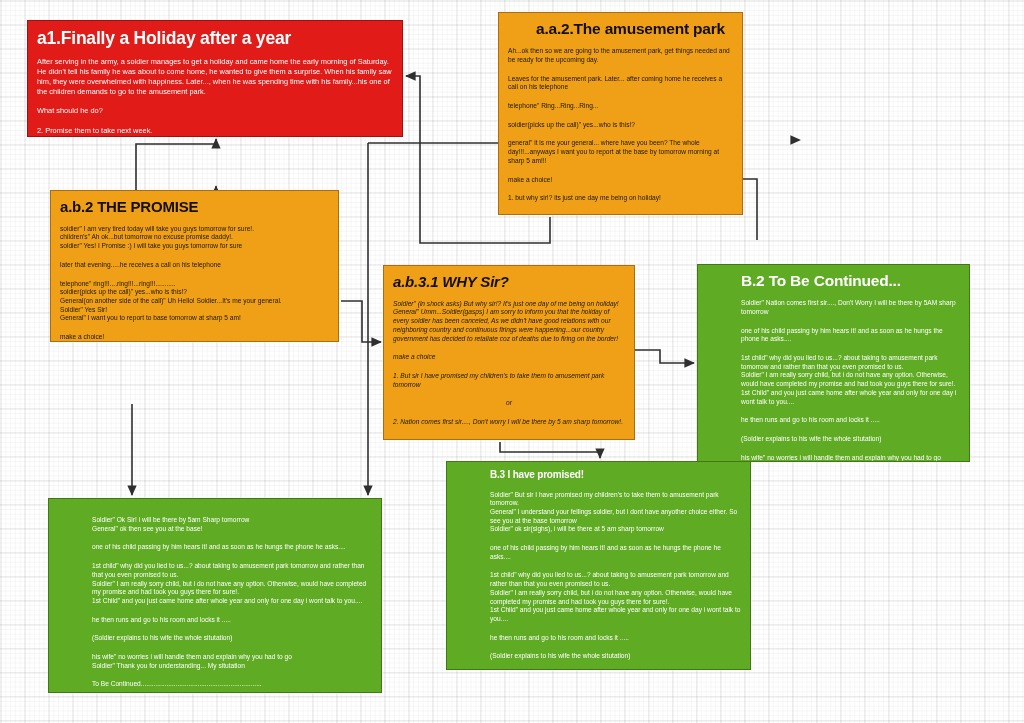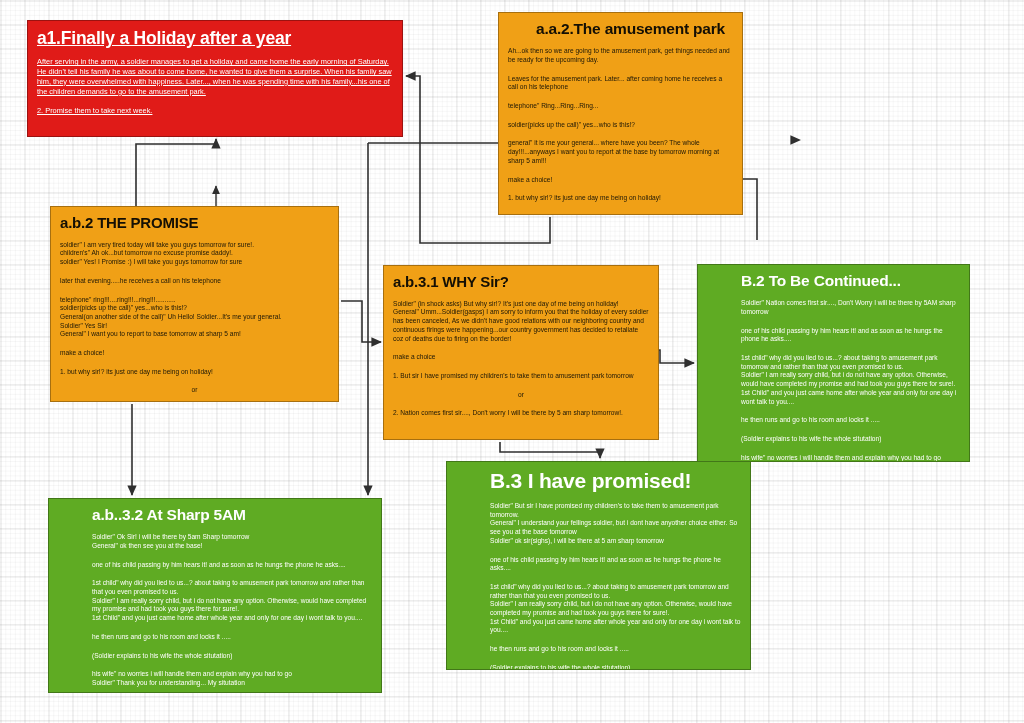--- a/index.html
+++ b/index.html
@@ -46,28 +46,28 @@
   .n-red .title { color:#ffffff; font-size:17px; }
   .n-red .body { color:#ffffff; font-size:7.3px; }
 
   
   .n-orange { background:#f0a016; color:#1a1407; }
   .n-orange .title { color:#140f04; font-size:15px; }
   .n-orange .body { color:#1d1707; font-size:6.6px; }
 
   
   .n-green { background:#5fab23; color:#ffffff;padding-left:43px; }
-  .n-green .title { color:#ffffff; font-size:21px; }
+  .n-green .title { color:#ffffff; font-size:10px; }
   .n-green .body { color:#ffffff; font-size:6.6px; }
 
   
-  #node-a1       { left:27px;  top:20px;  width:376px;  height:117px;text-decoration:underline; }
+  #node-a1       { left:27px;  top:20px;  width:376px;  height:117px; }
   #node-aa2      { left:498px; top:12px;  width:245px;  height:203px; }
-  #node-ab2      { left:50px;  top:206px; width:289px;  height:196px; }
-  #node-ab31     { left:383px; top:265px; width:276px;  height:175px; }
+  #node-ab2      { left:50px;  top:190px; width:289px;  height:152px; }
+  #node-ab31     { left:383px; top:265px; width:252px;  height:175px;font-style:italic; }
   #node-b2       { left:697px; top:264px; width:273px;  height:198px; }
   #node-b3       { left:446px; top:461px; width:305px;  height:209px; }
   #node-ab32     { left:48px;  top:498px; width:334px;  height:195px; }
 
   #node-a1 .title { font-size:17.5px; margin-bottom:10px; }
   #node-a1 .body  { font-size:7.4px; }
   #node-aa2 .title{ font-size:15.5px;margin-left:28px; }
   #node-ab32 .title{ font-size:15.5px; }
   #node-b2 .title { font-size:15.5px; }
 </style>
@@ -104,20 +104,21 @@
       <path d="M500,442 L500,452 L600,452 L600,458"></path>
 
       <path d="M743,179 L757,179 L757,240" marker-end="none"></path>
     </g>
   </svg>
 
   <div class="node n-red" id="node-a1">
     <div class="title">a1.Finally a Holiday after a year</div>
     <div class="body">
         <p>After serving in the army, a soldier manages to get a holiday and came home the early morning of Saturday. He didn't tell his family he was about to come home, he wanted to give them a surprise. When his family saw him, they were overwhelmed with happiness. Later..., when he was spending time with his family...his one of the children demands to go to the amusement park.</p>
+        <p>What should he do?</p>
         <p>2. Promise them to take next week.</p>
       </div>
   </div>
 
   <div class="node n-orange" id="node-aa2">
     <div class="title">a.a.2.The amusement park</div>
     <div class="body">
         <p>Ah...ok then so we are going to the amusement park, get things needed and be ready for the upcoming day.</p>
         <p>Leaves for the amusement park. Later... after coming home he receives a call on his telephone</p>
         <p>telephone" Ring...Ring...Ring...</p>
@@ -241,21 +242,20 @@
           <span class="ln">his wife" no worries i will handle them and explain why you had to go</span>
           <span class="ln">Soldier" Thank you for understanding... My situtation</span>
         </p>
         <p>
           <span class="ln">To Be Continued...............</span>
         </p>
       </div>
   </div>
 
   <div class="node n-green" id="node-ab32">
-    <div class="title">a.b..3.2 At Sharp 5AM</div>
     <div class="body">
         <p>
           <span class="ln">Soldier" Ok Sir! i will be there by 5am Sharp tomorrow</span>
           <span class="ln">General" ok then see you at the base!</span>
         </p>
         <p>
           <span class="ln">one of his child passing by him hears it! and as soon as he hungs the phone he asks....</span>
         </p>
         <p>
           <span class="ln">1st child" why did you lied to us...? about taking to amusement park tomorrow and rather than that you even promised to us.</span>

